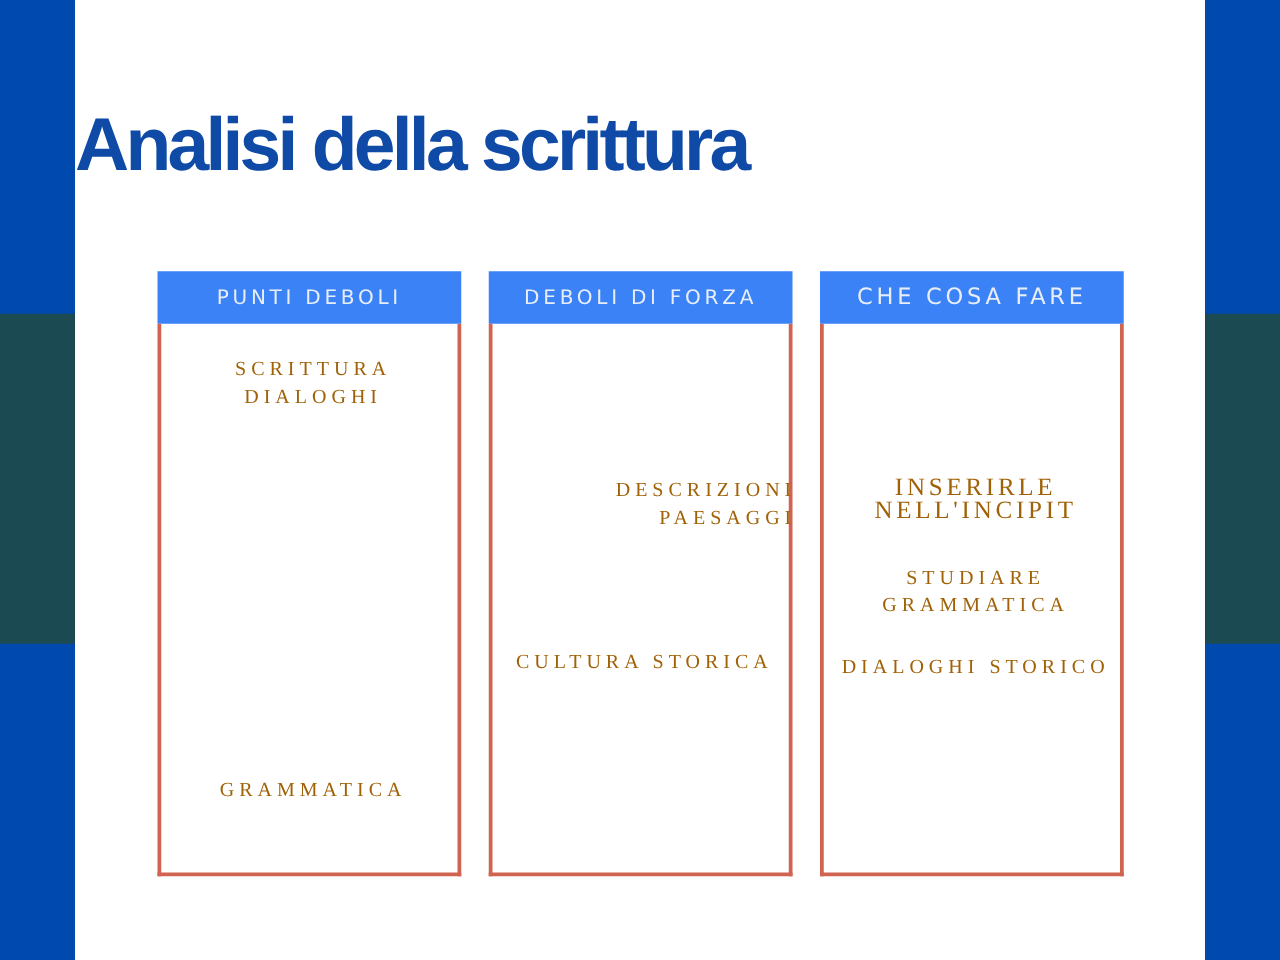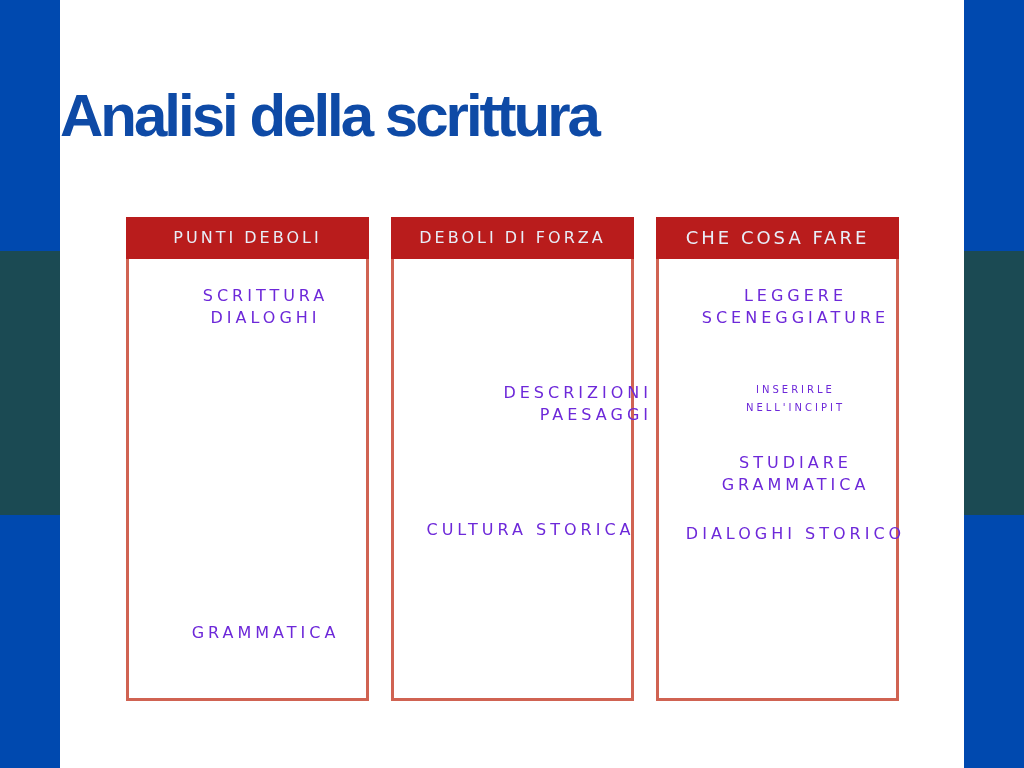--- a/index.html
+++ b/index.html
@@ -4,24 +4,24 @@
 <style>
   html, body { margin:0; padding:0; }
   body { width:1024px; height:768px; position:relative; overflow:hidden; background:#ffffff; font-family:"DejaVu Sans", sans-serif; }
   .side { position:absolute; top:0; width:60px; height:768px; background:#0049af; }
   .side.left { left:0; }
   .side.right { left:964px; }
   .side .band { position:absolute; left:0; top:251px; width:60px; height:264px; background:#1b4a53; }
   .page { position:absolute; left:60px; top:0; width:904px; height:768px; background:#ffffff; }
   .title { position:absolute; left:60px; top:78px; width:944px; text-align:left; color:#0e4aa6; font-family:"Liberation Sans", sans-serif; font-weight:bold; font-size:60px; letter-spacing:-3px; line-height:76px; }
   .col { position:absolute; top:217px; width:243px; height:484px; box-sizing:border-box; }
-  .col .head { position:absolute; left:0; top:0; width:243px; height:42px; background:#b91c1c; color:#e8eef8; font-size:16px; letter-spacing:3px; text-align:center; line-height:42px; }
+  .col .head { position:absolute; left:0; top:0; width:243px; height:42px; background:#3b82f6; color:#e8eef8; font-size:16px; letter-spacing:3px; text-align:center; line-height:42px; }
   .col .box { position:absolute; left:0; top:42px; width:243px; height:442px; box-sizing:border-box; border:3.5px solid #d06352; border-top:none; }
-  .item { position:absolute; left:15px; width:243px; text-align:center; color:#6d28d9; font-size:16px; letter-spacing:4px; line-height:22px; white-space:pre-line; }
-  .item.small { font-size:10px; line-height:18px; letter-spacing:3px; }
+  .item { position:absolute; left:0; width:243px; text-align:center; color:#a16207; font-size:16px; letter-spacing:4px; line-height:22px; white-space:pre-line;font-family:Liberation Serif, serif; }
+  .item.small { font-size:20px; line-height:18px; letter-spacing:3px; }
 </style>
 </head>
 <body>
 
 <div class="side left">
     <div class="band"></div>
   </div>
 <div class="side right">
     <div class="band"></div>
   </div>
@@ -43,21 +43,19 @@
   <div class="box">
     <div class="item" style="top:123px;text-align:right;">DESCRIZIONI
 PAESAGGI</div>
     <div class="item" style="top:260px;">CULTURA STORICA</div>
   </div>
 </div>
 
 <div class="col" style="left:656px;">
   <div class="head" style="font-size:18px;">CHE COSA FARE</div>
   <div class="box">
-    <div class="item" style="top:26px;">LEGGERE
-SCENEGGIATURE</div>
     <div class="item small" style="top:122px;">INSERIRLE
 NELL'INCIPIT</div>
     <div class="item" style="top:193px;">STUDIARE
 GRAMMATICA</div>
     <div class="item" style="top:264px;">DIALOGHI STORICO</div>
   </div>
 </div>
 
 </body></html>

